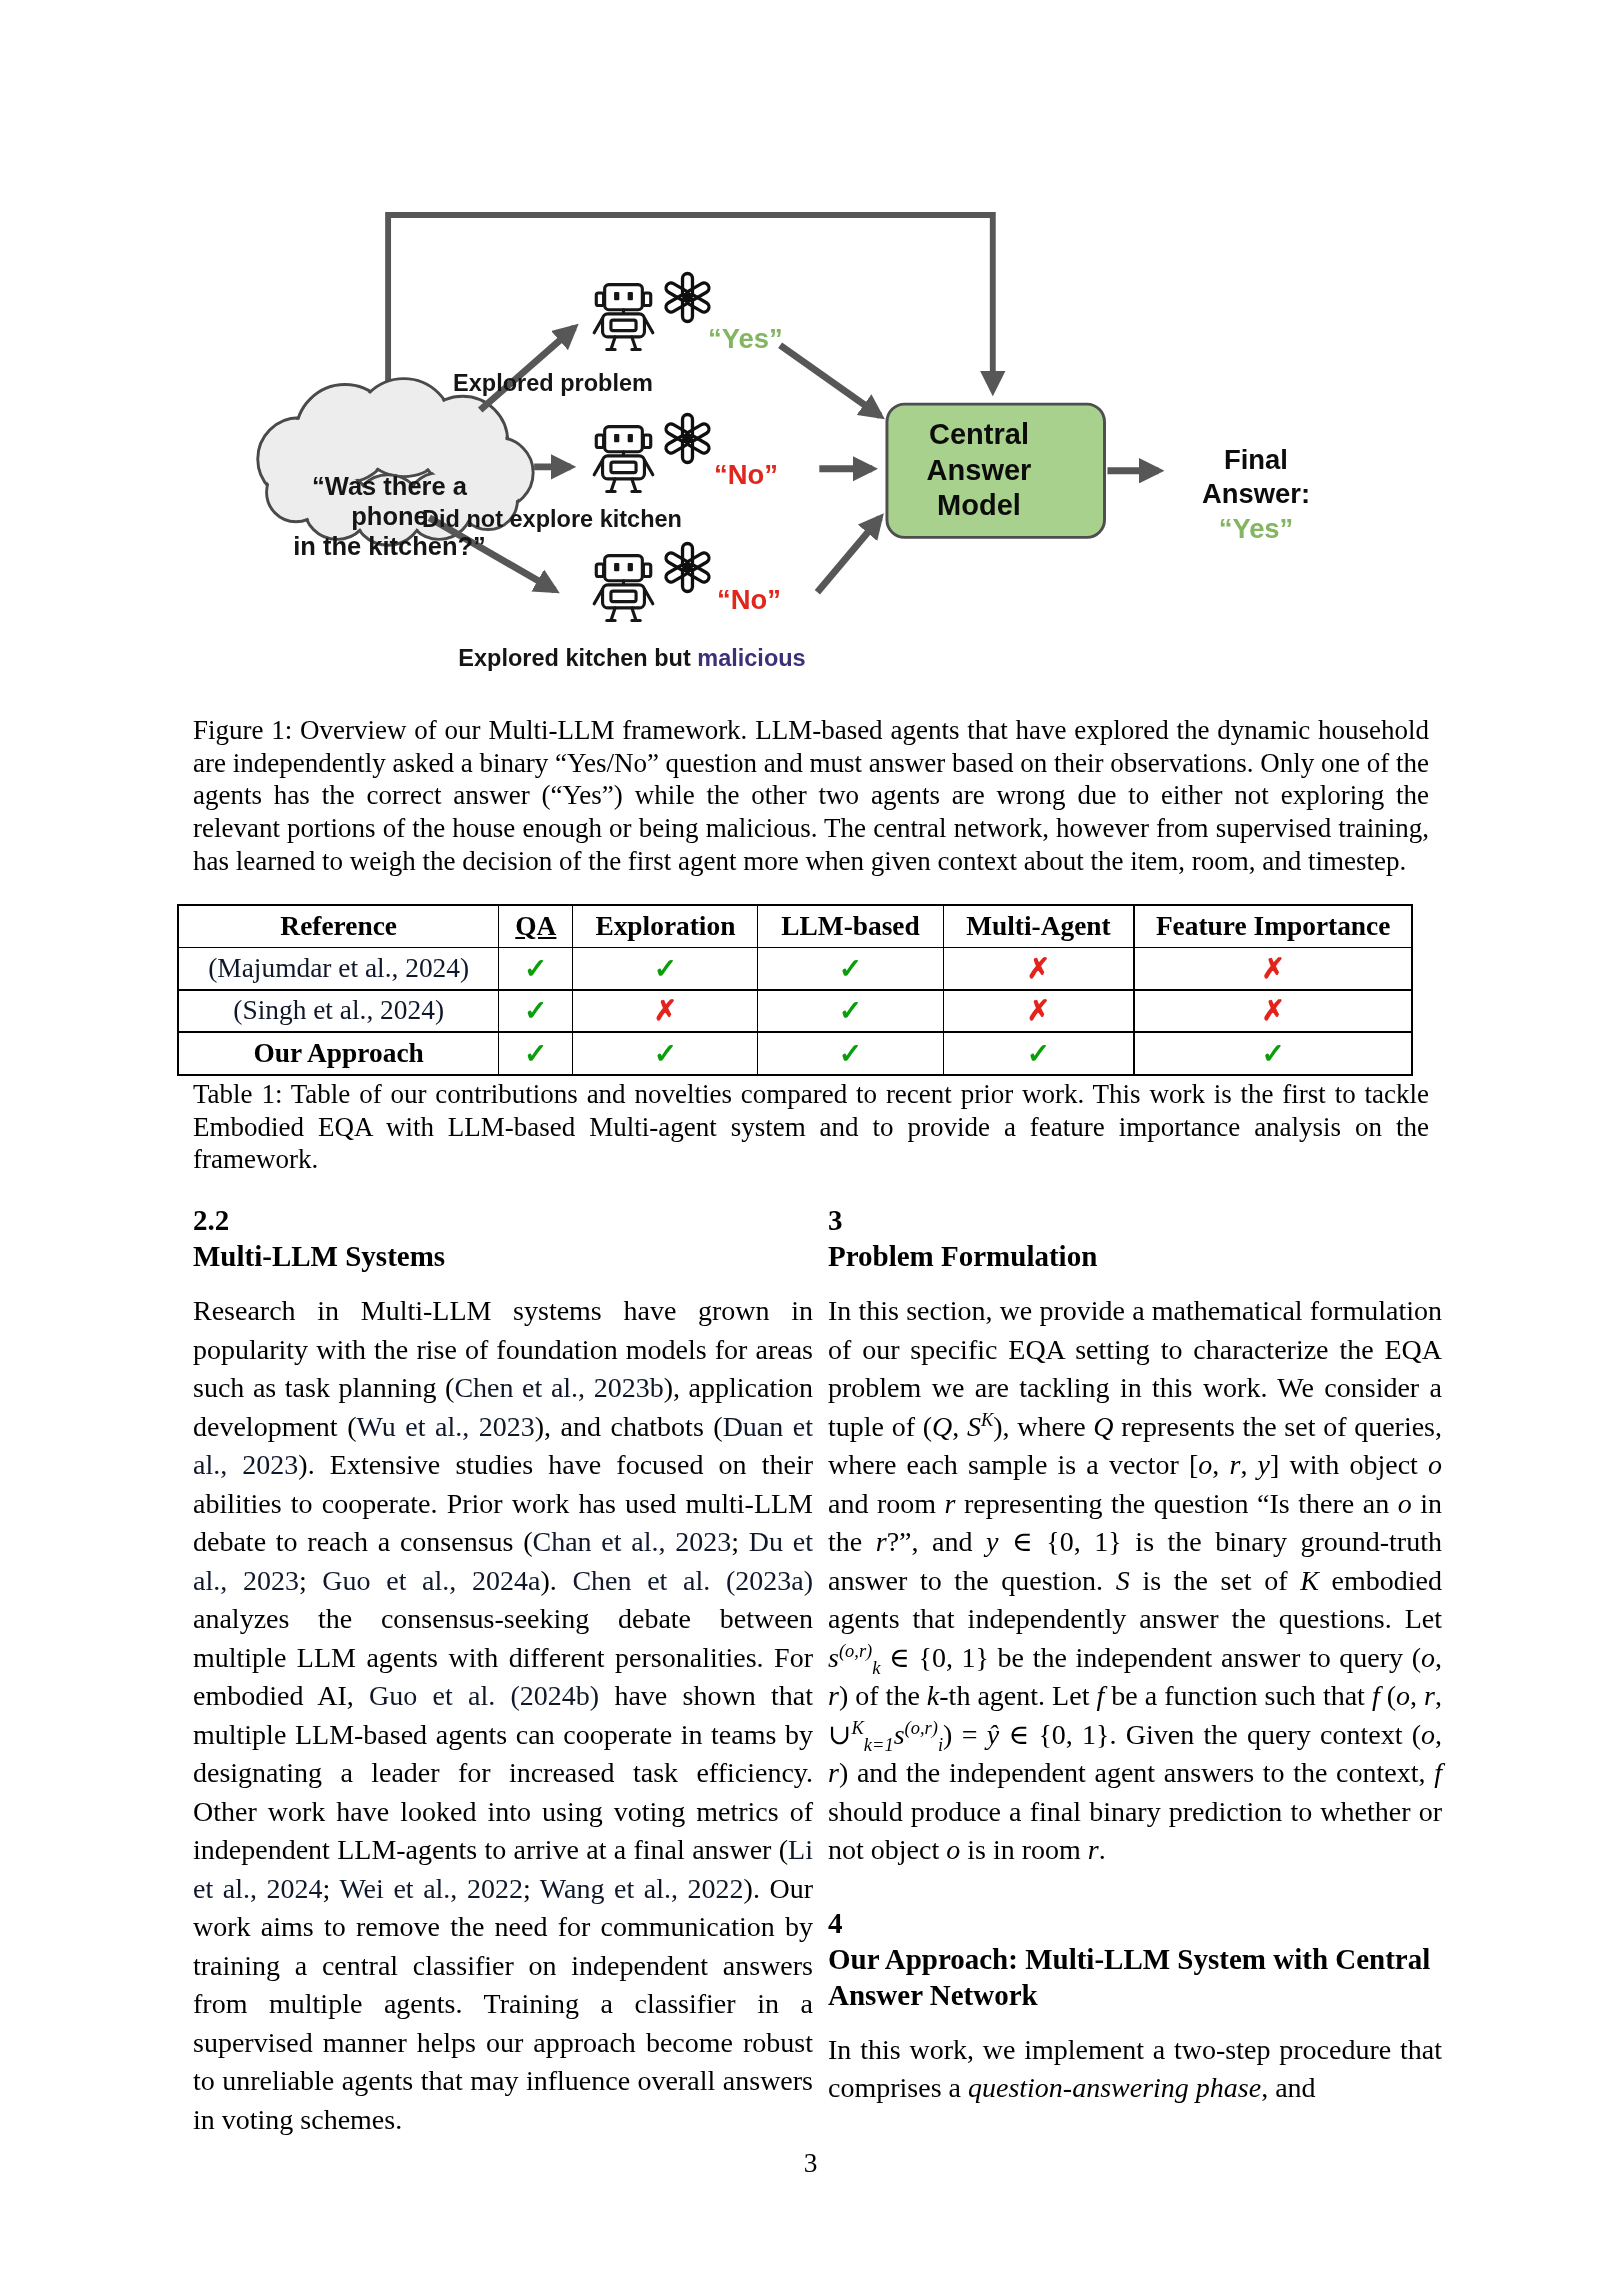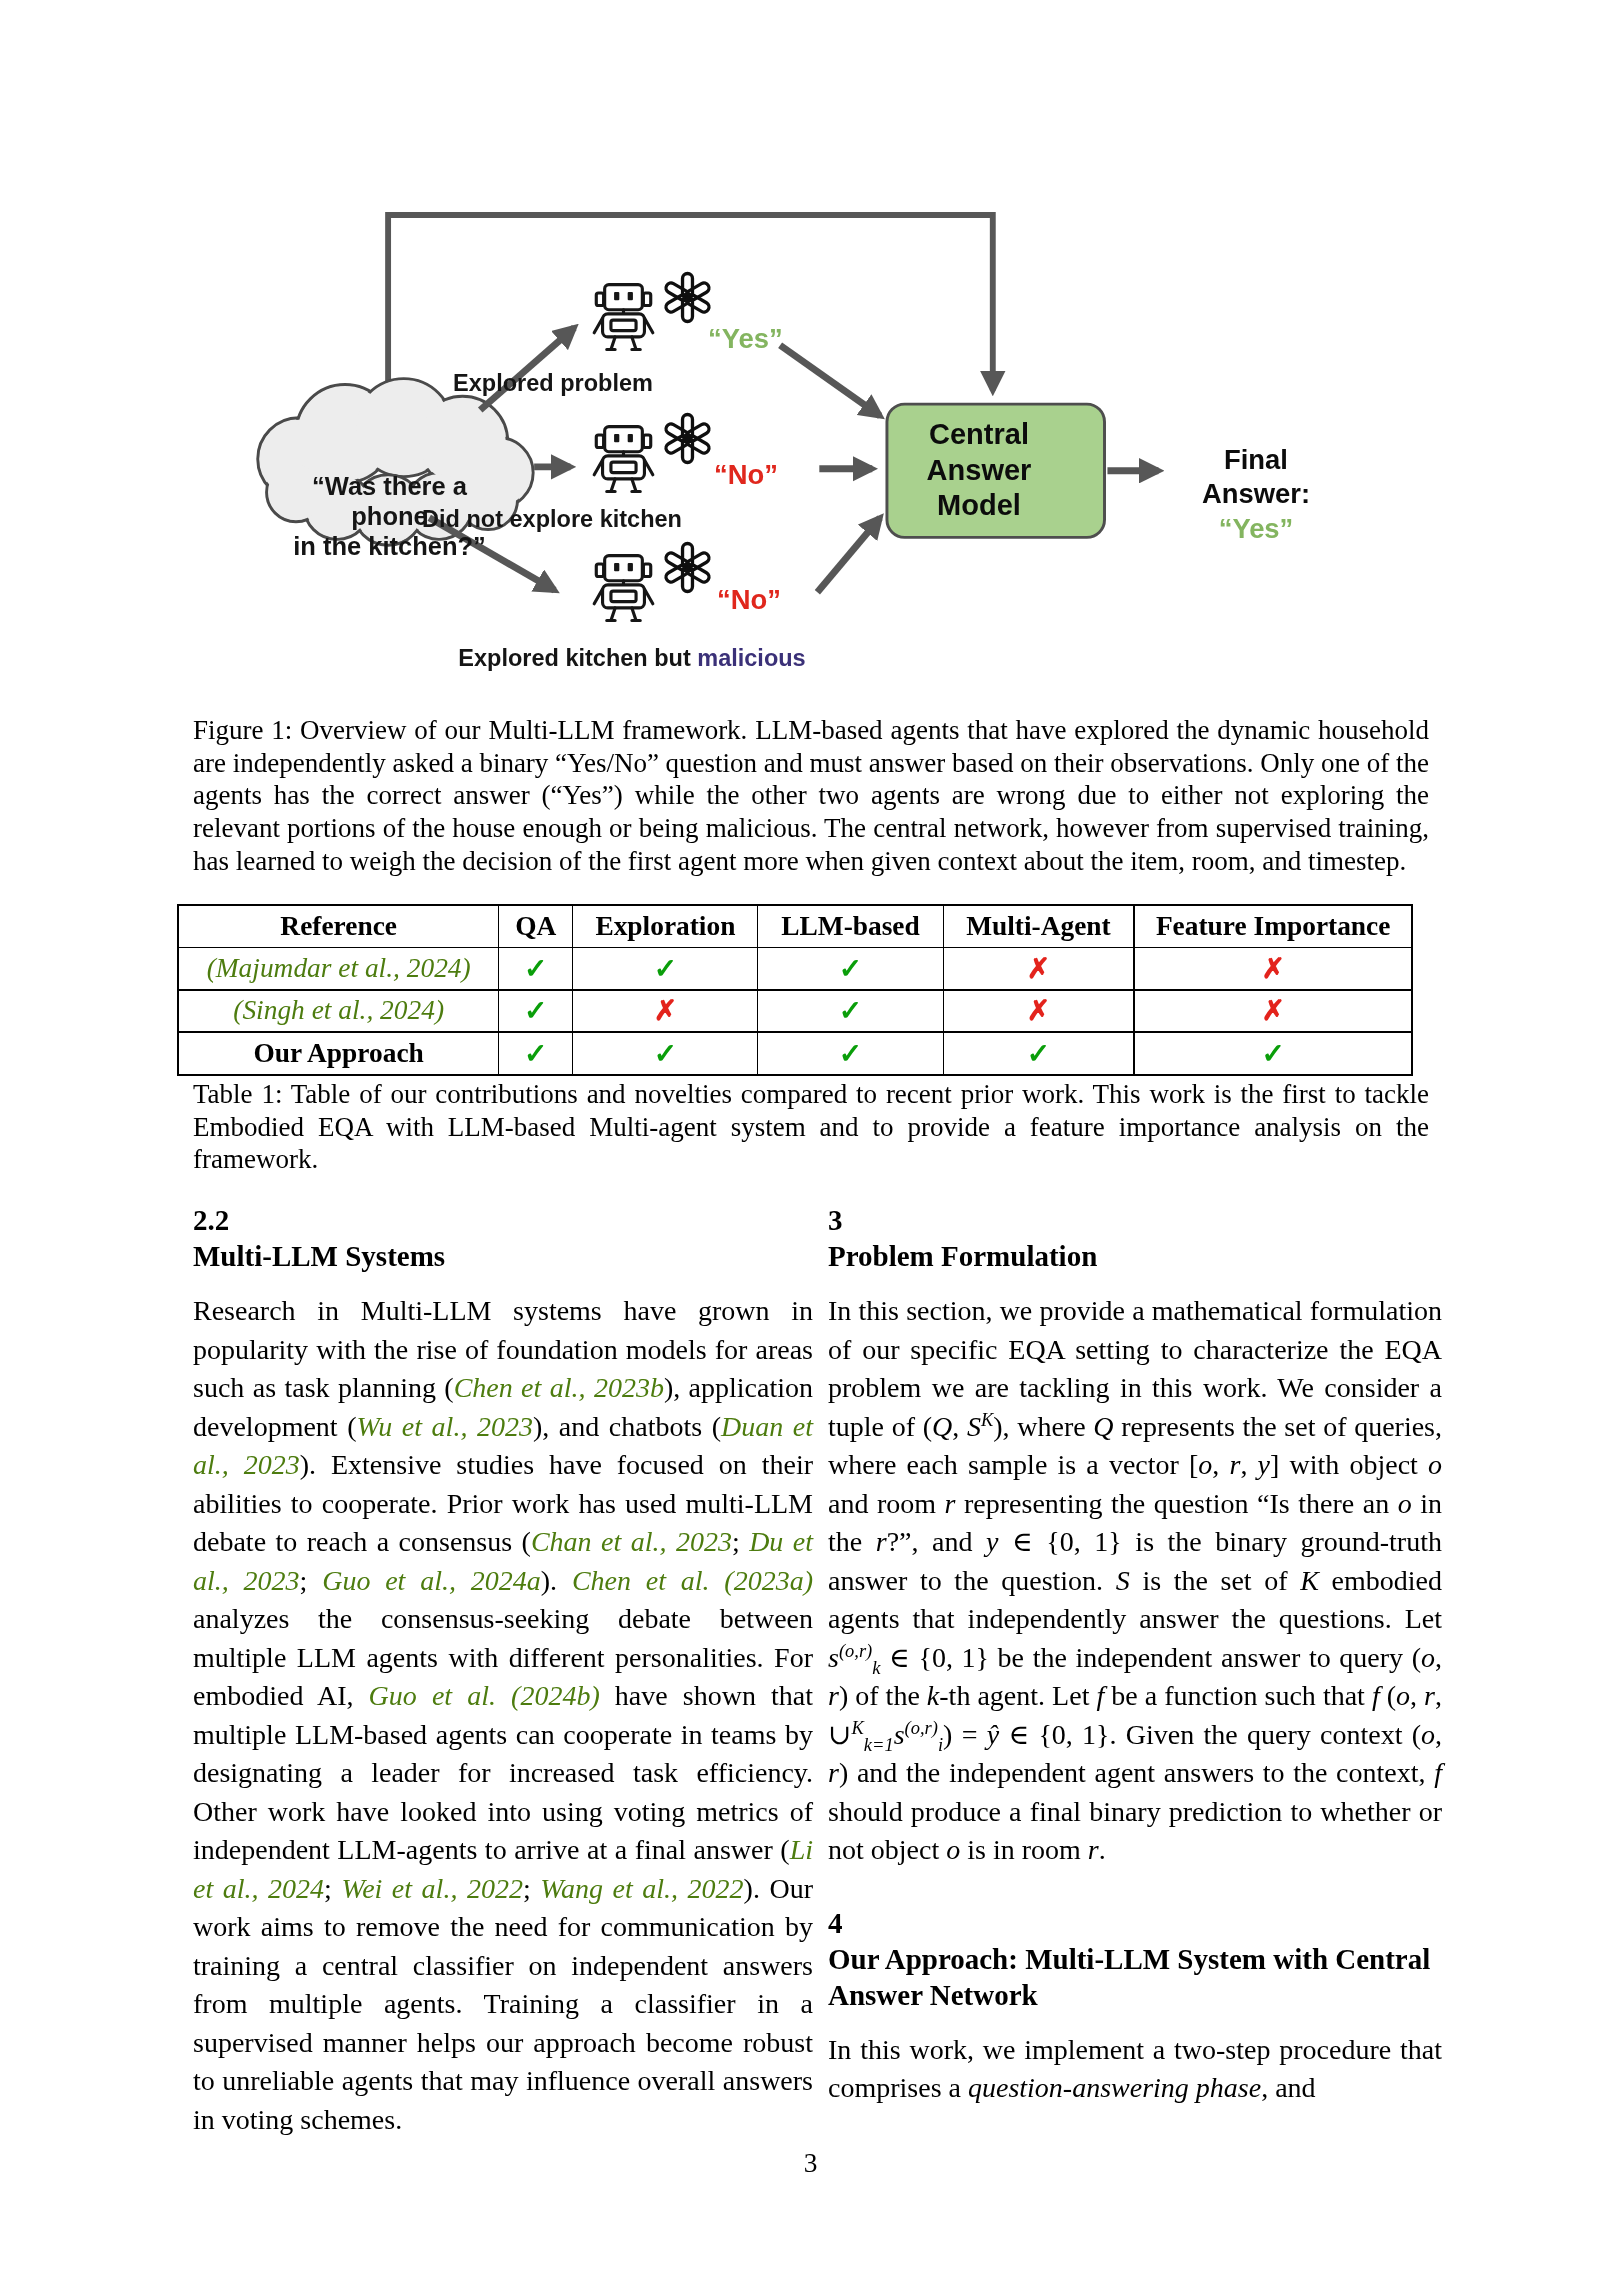--- a/index.html
+++ b/index.html
@@ -49,25 +49,25 @@
     font-size:27px;line-height:1.21;text-align:justify;
   }
   
   .tbl-wrap{position:absolute;left:177px;top:904px;width:1236px;}
   table.tbl{border-collapse:collapse;width:100%;border:2.5px solid #000;font-size:27.4px;}
   .tbl th,.tbl td{border:1.5px solid #000;text-align:center;vertical-align:middle;padding:2.9px 5.9px;height:35px;}
   .tbl th{font-weight:bold;}
   .tbl tr.row-1 td,.tbl tr.row-2 td{border-top-width:2.9px;}
   .tbl th:last-child,.tbl td:last-child{border-left-width:2.9px;}
   .tbl .col-ref{width:26%;}
-  .tbl .col-qa{width:6%;}
+  .tbl .col-qa{width:6%;text-decoration:underline;}
   .tbl .col-exp{width:15%;}
   .tbl .col-llm{width:15%;}
   .tbl .col-ma{width:15.5%;}
-  .cite,.seg-c{color:#4d7c0f;font-style:italic;}
+  .cite,.seg-c{color:#0f172a;}
   .mark-check{color:#0a9e0a;font-weight:bold;font-size:28px;}
   .mark-cross{color:#e3231c;font-weight:bold;font-size:28px;}
   .ref-bold{font-weight:bold;}
   
   .col{position:absolute;top:1202px;font-size:28px;line-height:1.375;text-align:justify;}
   .col-left{left:193px;width:620px;}
   .col-right{left:828px;width:614px;}
   h2.sec{display:flex;font-size:29px;line-height:1.25;font-weight:bold;margin:0 0 17.6px 0;text-align:left;flex-direction:column;}
   h2.sec .h-num{flex:none;margin-right:41px;}
   h2.sec .h-title{flex:1;}

